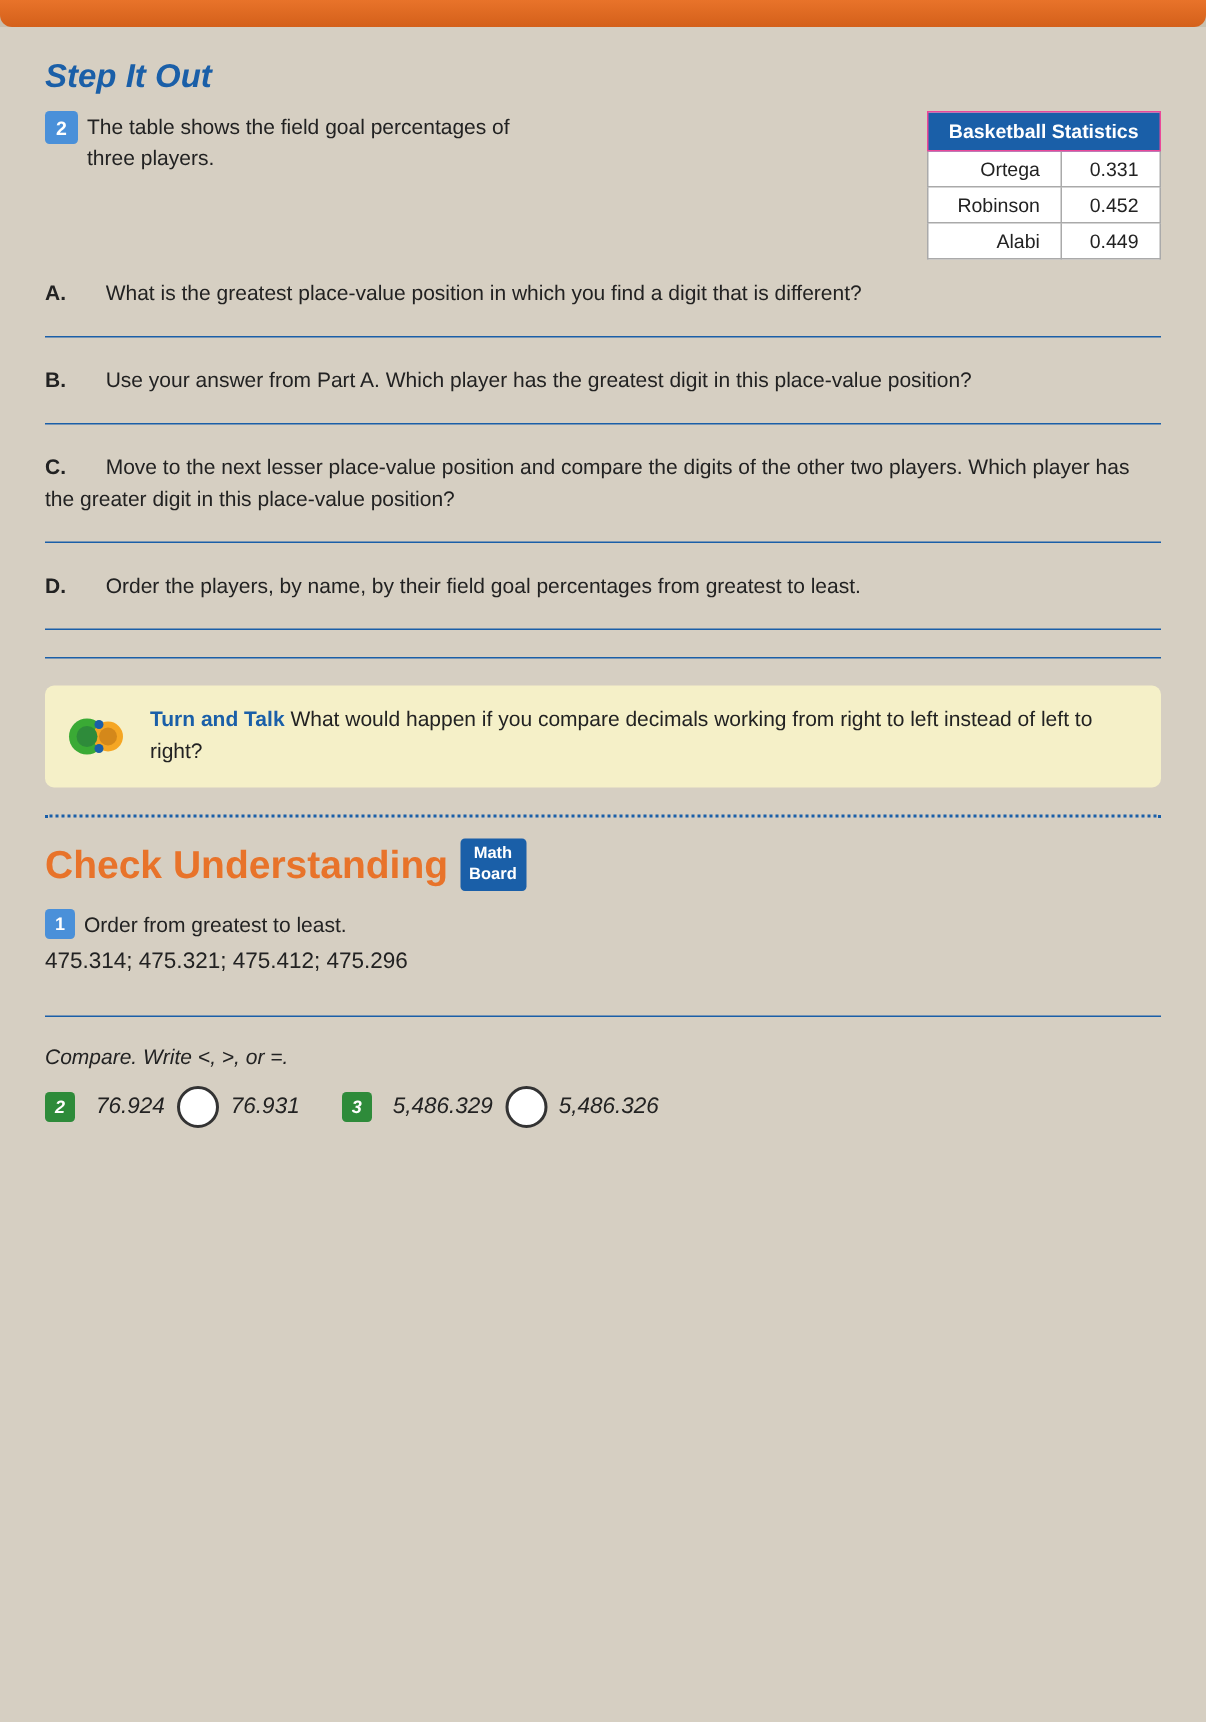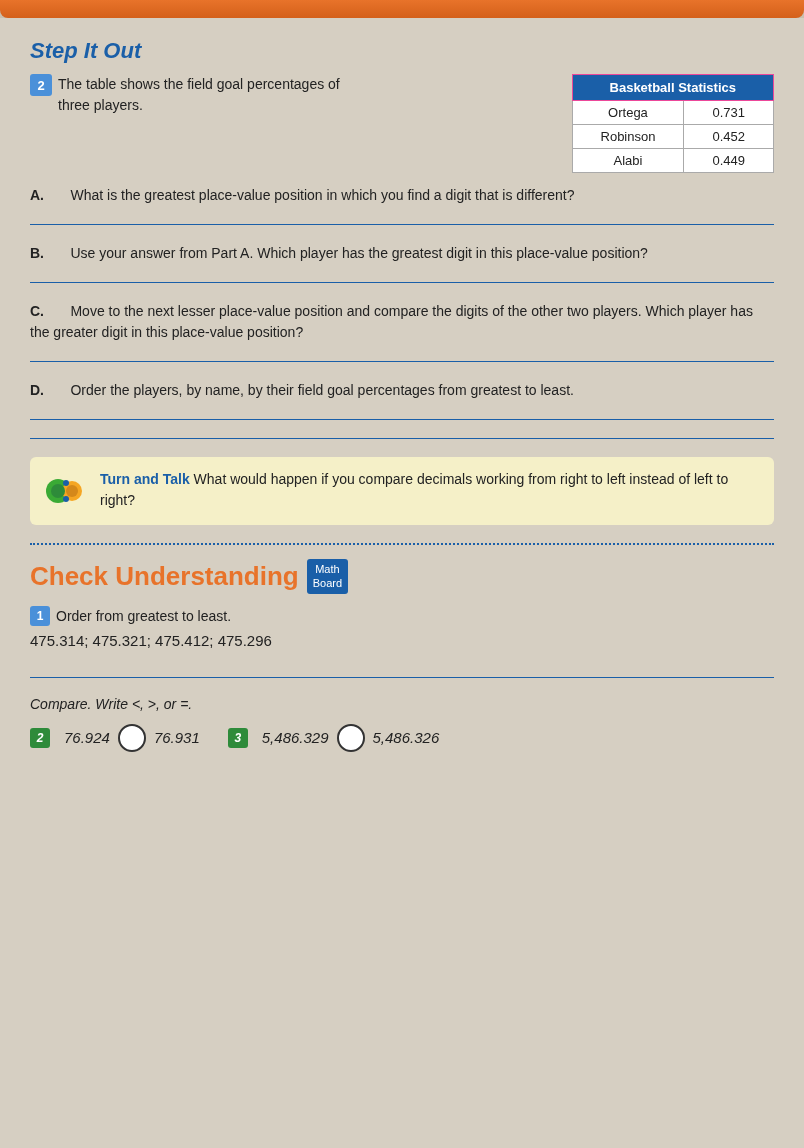--- a/index.html
+++ b/index.html
@@ -80,23 +80,23 @@
       background: #1a5fa8;
       color: white;
       font-weight: bold;
       padding: 5px 14px;
       border: 1px solid #ec4899;
       text-align: center;
       font-size: 13px;
     }
 
     .basketball-table td {
-      padding: 4px 28px;
+      padding: 4px 14px;
       border: 1px solid #aaa;
-      text-align: center;
+      text-align: right;
       font-size: 13px;
       color: #222;
     }
 
     
     .part-section {
       margin-bottom: 18px;
     }
 
     .part-label {
@@ -168,21 +168,21 @@
       color: #e8732a;
       font-size: 26px;
       font-weight: bold;
       margin-right: 8px;
     }
 
     .math-board-badge {
       background: #1a5fa8;
       color: white;
       font-size: 11px;
-      font-weight: normal;
+      font-weight: bold;
       padding: 3px 6px;
       border-radius: 3px;
       line-height: 1.3;
       display: flex;
       flex-direction: column;
       align-items: center;
     }
 
     .problem-number-badge {
       display: inline-flex;
@@ -280,21 +280,21 @@
     <div class="table-container">
       <table class="basketball-table">
         <thead>
           <tr>
             <th colspan="2" class="table-title-row">Basketball Statistics</th>
           </tr>
         </thead>
         <tbody>
           <tr>
             <td>Ortega</td>
-            <td>0.731</td>
+            <td>0.331</td>
           </tr>
           <tr>
             <td>Robinson</td>
             <td>0.452</td>
           </tr>
           <tr>
             <td>Alabi</td>
             <td>0.449</td>
           </tr>
         </tbody>

